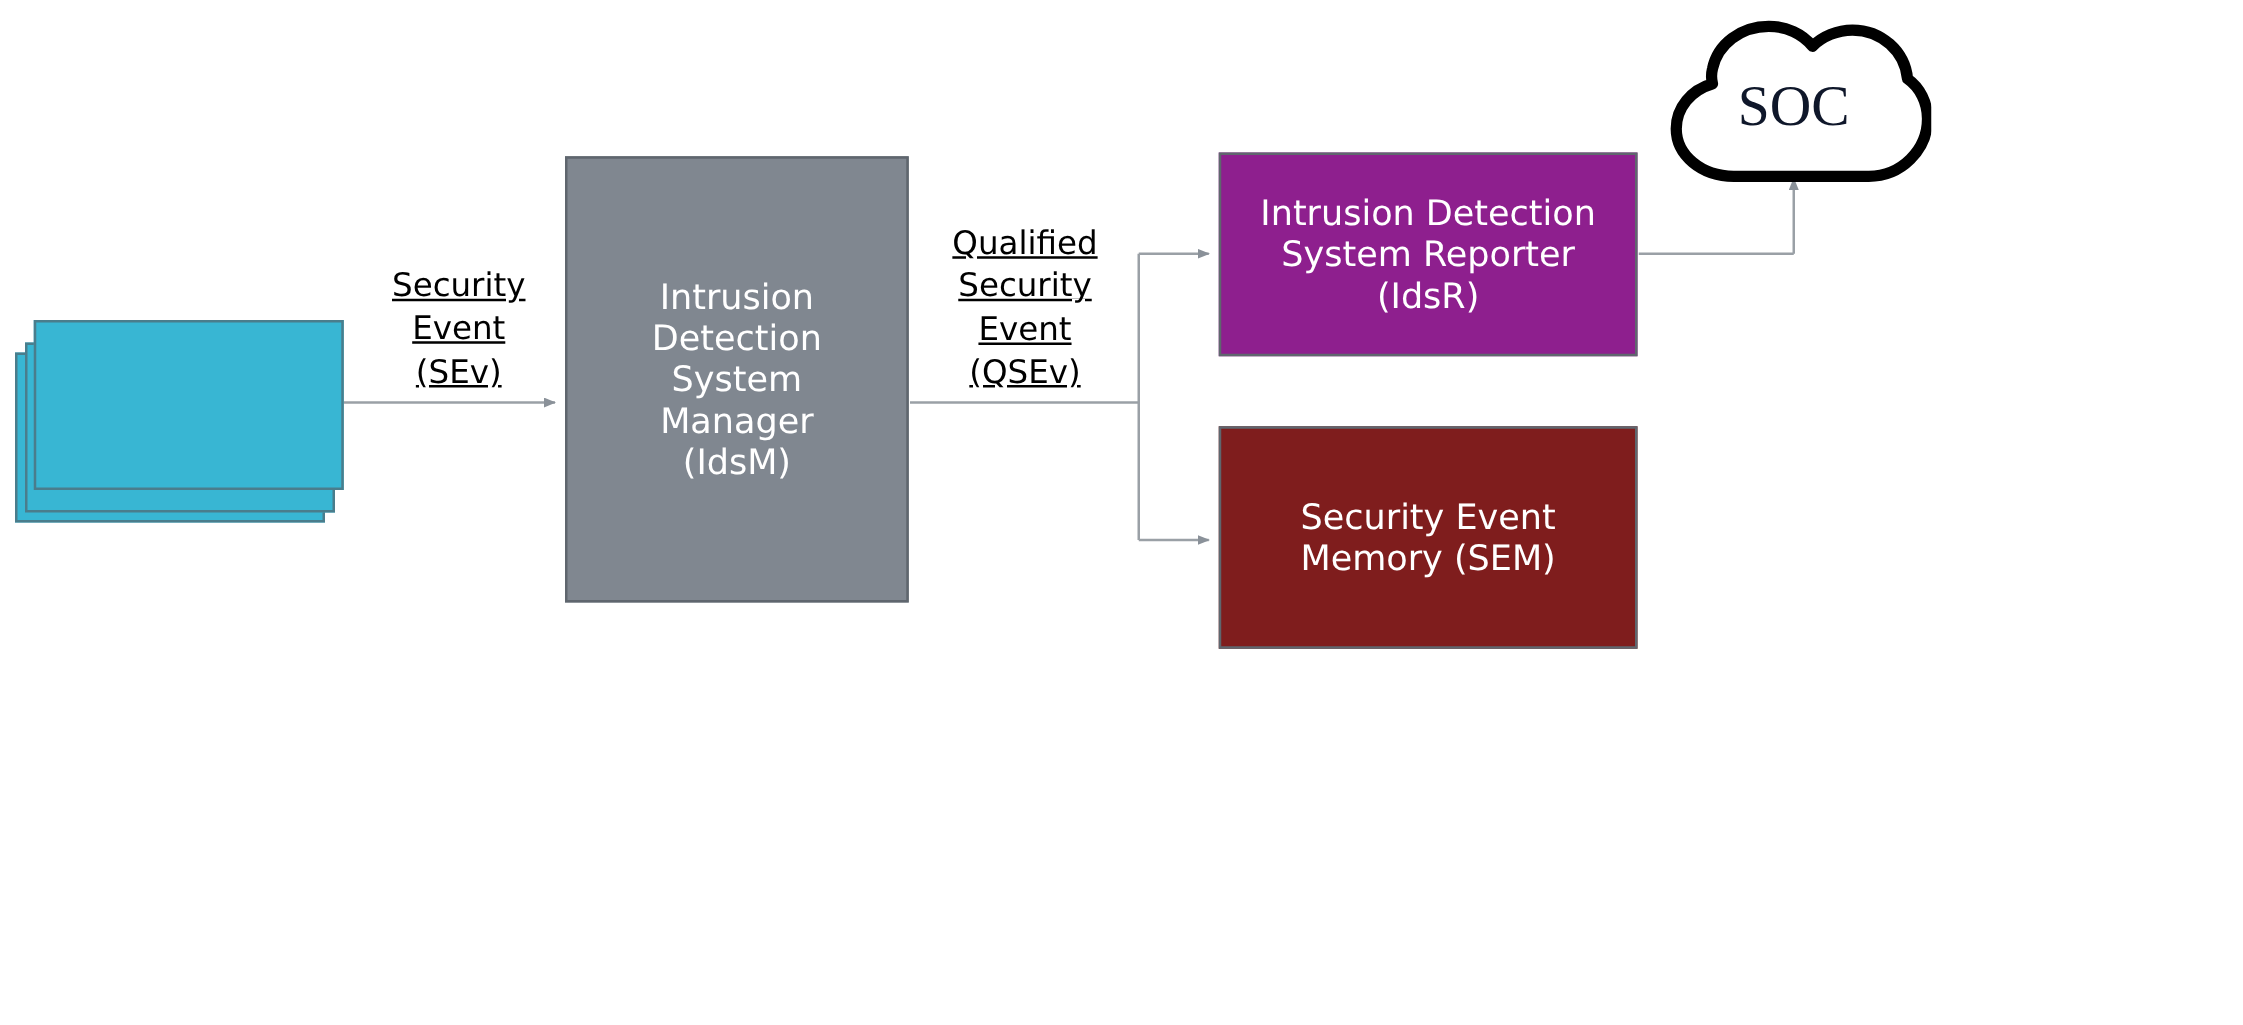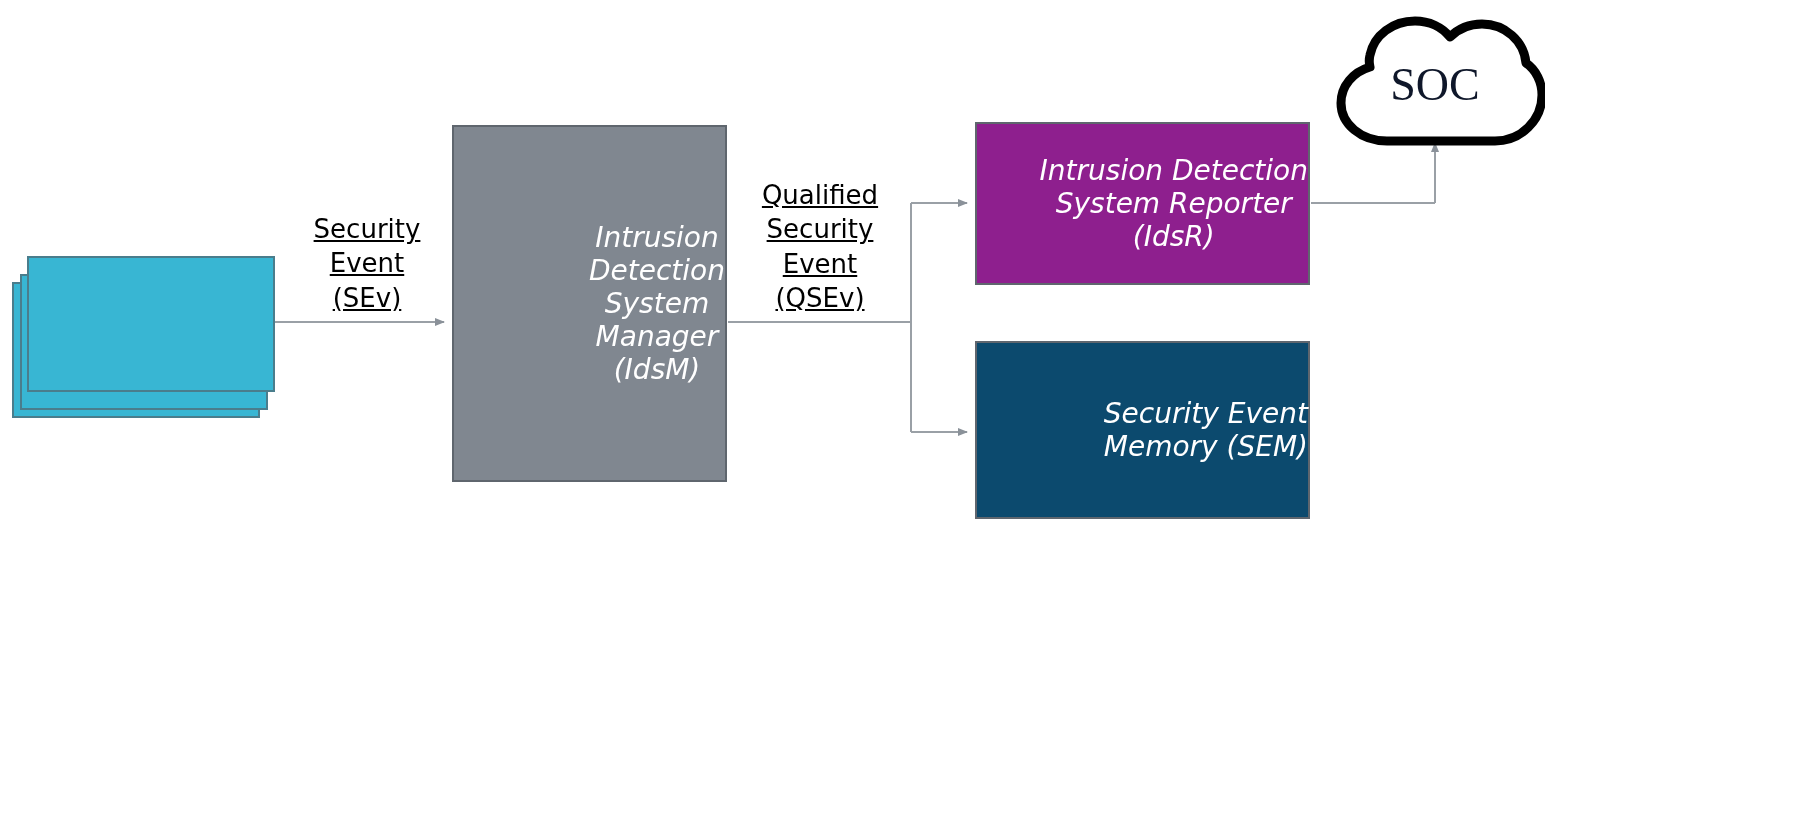--- a/index.html
+++ b/index.html
@@ -1,22 +1,22 @@
 <!DOCTYPE html>
 <html><head>
 <meta charset="utf-8">
 <style>
   html,body{margin:0;padding:0;background:#ffffff;}
   body{width:1794px;height:820px;overflow:hidden;
        font-family:"DejaVu Sans","Liberation Sans",sans-serif;}
   #stage{position:relative;width:1794px;height:820px;background:#fff;}
 
   .node{position:absolute;box-sizing:border-box;display:flex;
-        align-items:center;justify-content:flex-end;text-align:center;
-        color:#ffffff;line-height:1.18;font-style:italic;}
+        align-items:center;justify-content:center;text-align:center;
+        color:#ffffff;line-height:1.18;}
 
   
   #sensor-stack{position:absolute;left:8px;top:252px;width:276px;height:170px;}
   .card{position:absolute;box-sizing:border-box;background:#38b6d3;
         border:2px solid #4a7d8c;}
   #sensor-card-back2{left:4px;  top:30px; width:248px;height:136px;}
   #sensor-card-back1{left:12px; top:22px; width:248px;height:136px;}
   #sensor-card-front{left:19px; top:4px;  width:248px;height:136px;}
   #sensor-label{position:absolute;left:19px;top:4px;width:248px;height:136px;
         display:flex;align-items:center;justify-content:center;
@@ -26,21 +26,21 @@
   
   #node-idsm{left:452px;top:125px;width:275px;height:357px;
         background:#808790;border:2px solid #5f666e;font-size:28px;}
 
   
   #node-idsr{left:975px;top:122px;width:335px;height:163px;
         background:#8e1f8e;border:2px solid #5f666e;font-size:28px;}
 
   
   #node-sem{left:975px;top:341px;width:335px;height:178px;
-        background:#0c4a6e;border:2px solid #5f666e;font-size:28px;}
+        background:#7f1d1d;border:2px solid #5f666e;font-size:28px;}
 
   
   #node-soc{position:absolute;left:1325px;top:8px;width:220px;height:145px;}
   #node-soc svg{position:absolute;left:0;top:0;}
   #soc-label{position:absolute;left:0;top:0;width:220px;height:145px;
         display:flex;align-items:center;justify-content:center;
         font-size:46px;color:#0f172a;padding-top:8px;box-sizing:border-box;font-family:Liberation Serif, serif;}
 
   
   .edge-label{position:absolute;text-align:center;color:#000;

